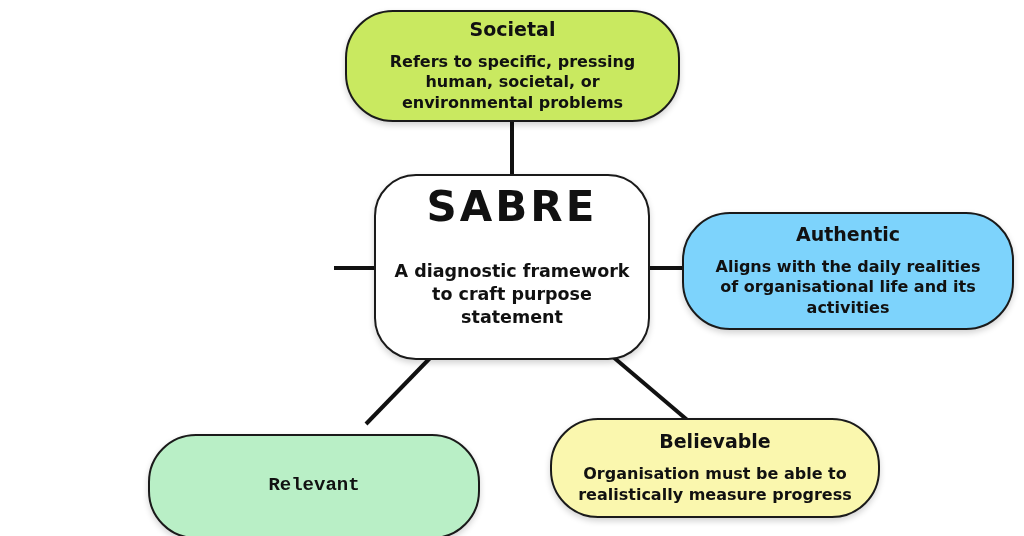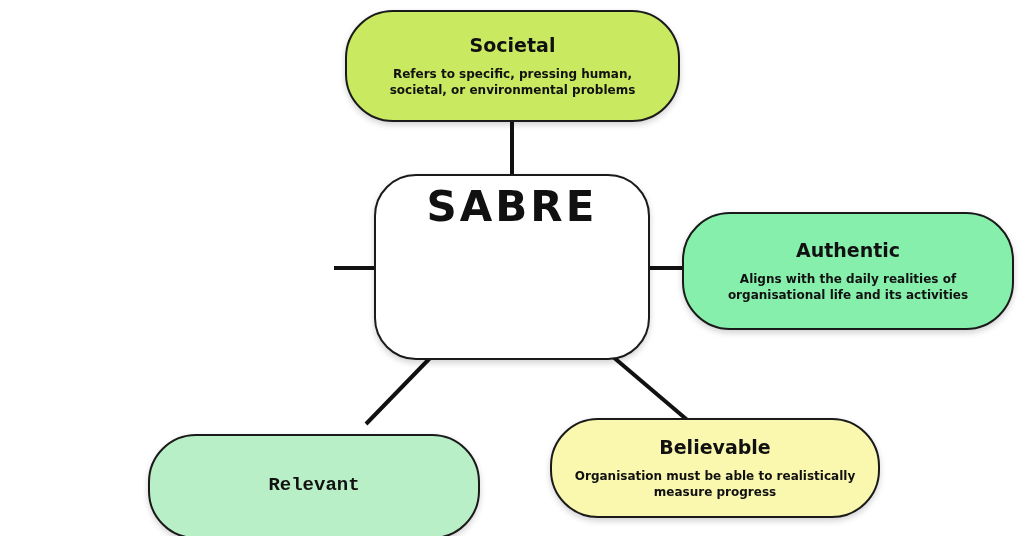--- a/index.html
+++ b/index.html
@@ -39,21 +39,21 @@
     gap: 8px;
   }
   .node-title {
     font-weight: bold;
     font-size: 19px;
     line-height: 1.25;
     margin-bottom: 2px;
   }
   .node-desc {
     font-weight: bold;
-    font-size: 12px;
+    font-size: 16px;
     line-height: 1.3;
   }
   
   .node-center {
     left: 374px; top: 174px;
     width: 276px; height: 186px;
     background: #ffffff;
     border-radius: 42px;
     padding: 0 18px;
     justify-content: flex-start;
@@ -90,29 +90,30 @@
 
     <line x1="646" y1="268" x2="688" y2="268" stroke="#111" stroke-width="4"></line>
 
     <line x1="432" y1="356" x2="366" y2="424" stroke="#111" stroke-width="4"></line>
 
     <line x1="612" y1="356" x2="692" y2="424" stroke="#111" stroke-width="4"></line>
   </svg>
 
   <div class="node node-center">
     <div class="center-title">SABRE</div>
+    <div class="center-subtitle">A diagnostic framework to craft purpose statement</div>
   </div>
 
   <div class="node node-societal" style="background-color: rgb(201, 233, 96);">
     <div class="node-title">Societal</div>
     <div class="node-desc">Refers to specific, pressing human, societal, or environmental problems</div>
   </div>
 
 
-  <div class="node node-authentic" style="background-color: #86efac;">
+  <div class="node node-authentic" style="background-color: #7dd3fc;">
     <div class="node-title">Authentic</div>
     <div class="node-desc">Aligns with the daily realities of organisational life and its activities</div>
   </div>
 
   <div class="node node-relevant" style="background-color: rgb(185, 239, 198);">
     <div class="node-title">Relevant</div>
   </div>
 
   <div class="node node-believable" style="background-color: rgb(250, 247, 174);">
     <div class="node-title">Believable</div>

